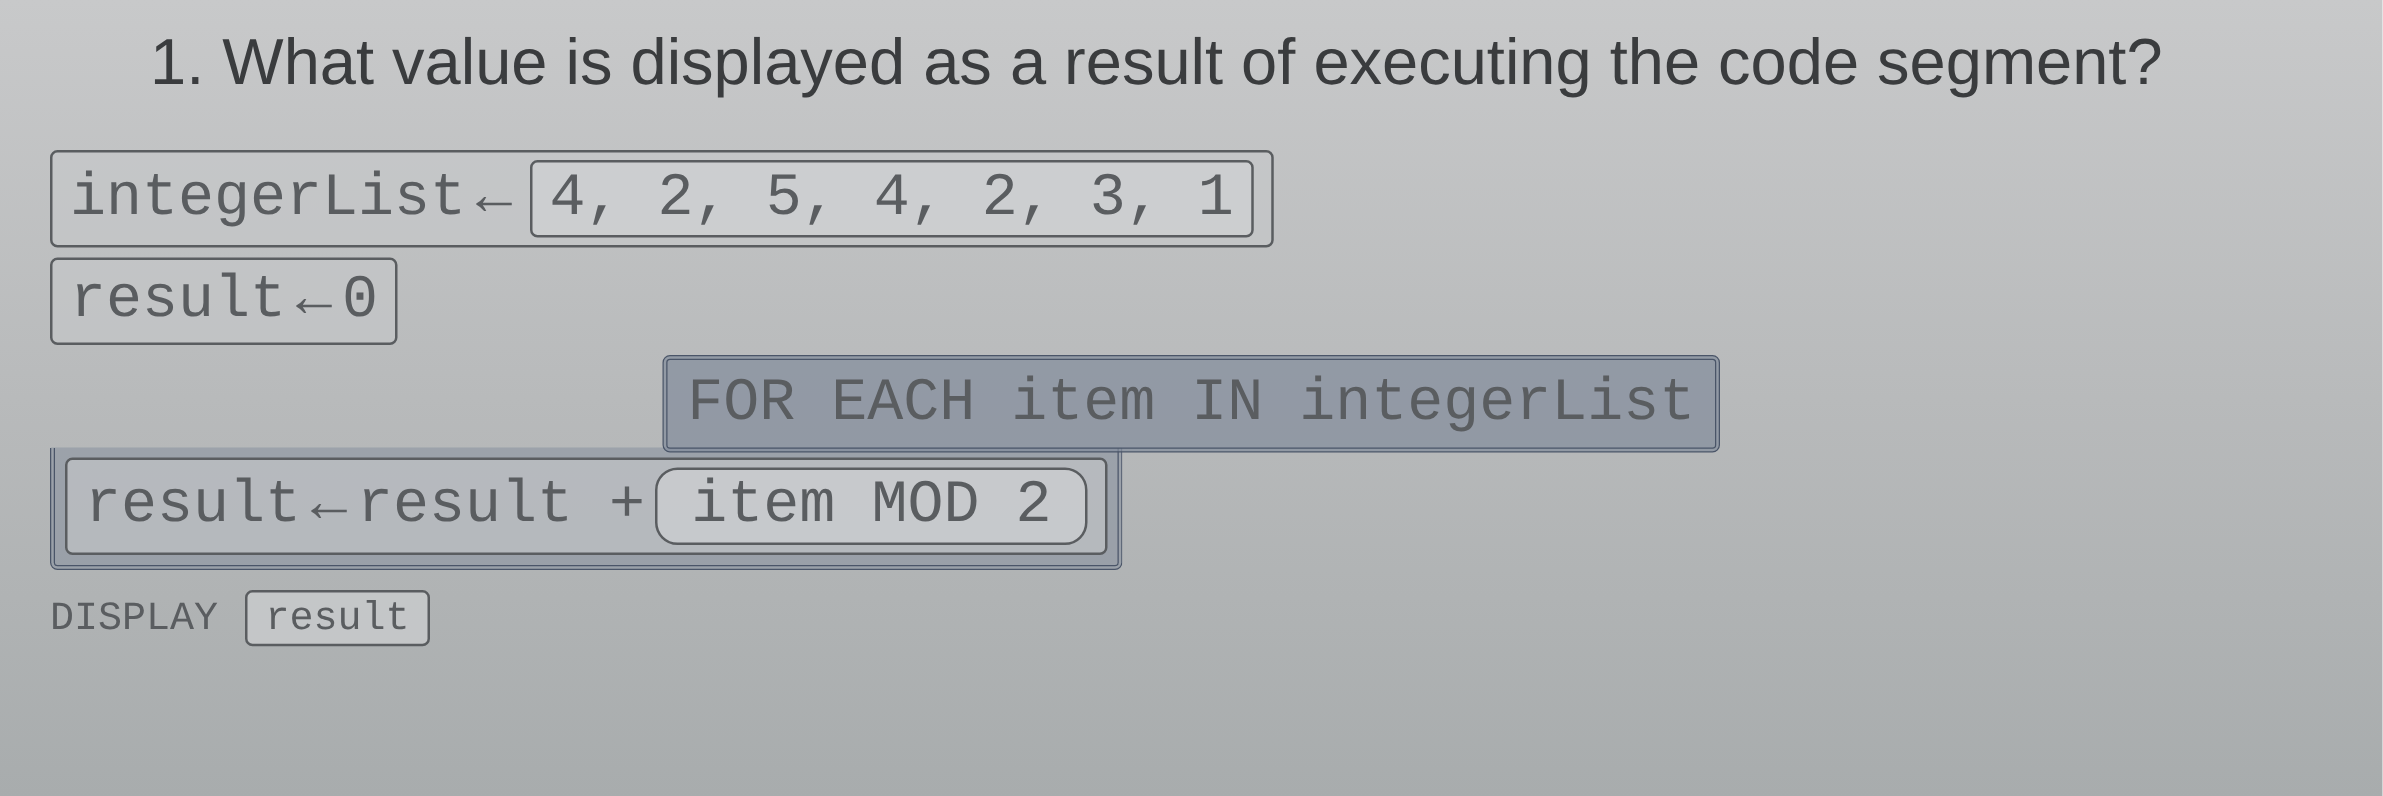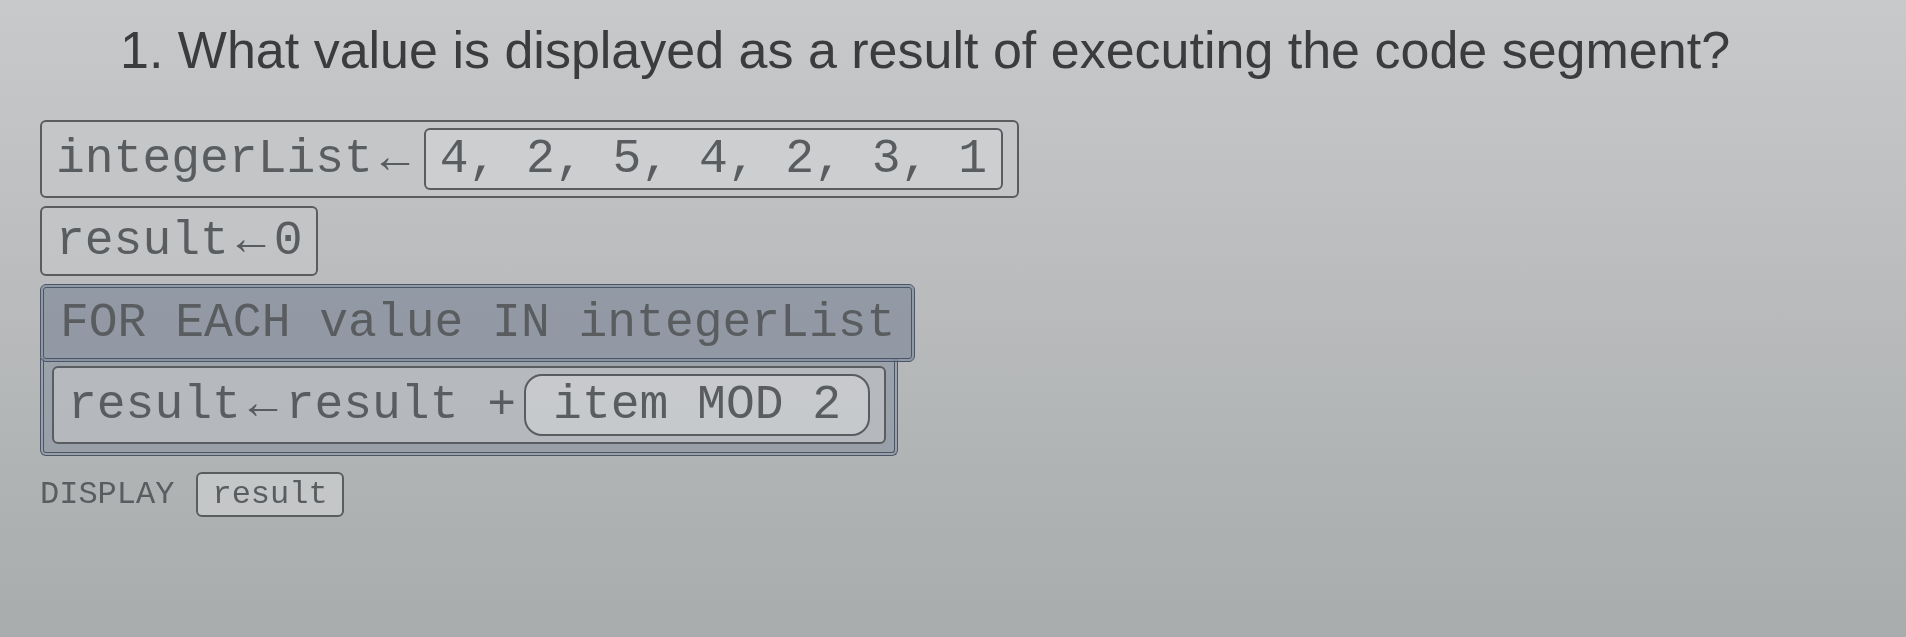--- a/index.html
+++ b/index.html
@@ -19,20 +19,21 @@
       font-size: 52px;
       color: #3a3c3e;
       margin-bottom: 40px;
       margin-left: 80px;
       font-weight: normal;
     }
     .code-area {
       display: flex;
       flex-direction: column;
       gap: 8px;
+      text-align: center;
     }
     .code-block {
       display: inline-flex;
       align-items: center;
       border: 2px solid #5a5d60;
       border-radius: 6px;
       background: rgba(200, 202, 204, 0.5);
       padding: 6px 14px;
       font-family: 'Courier New', monospace;
       font-size: 48px;
@@ -116,21 +117,21 @@
   </div>
 
   <div class="code-block">
     <span>result</span>
     <span class="arrow">←</span>
     <span>0</span>
   </div>
 
   <div>
     <div class="code-block for-each">
-      <span>FOR EACH value IN integerList</span>
+      <span>FOR EACH item IN integerList</span>
     </div>
     <div class="nested-container">
       <div class="nested-line">
         <span>result</span>
         <span class="arrow">←</span>
         <span>result +</span>
         <span class="paren-block">item MOD 2</span>
       </div>
     </div>
   </div>

